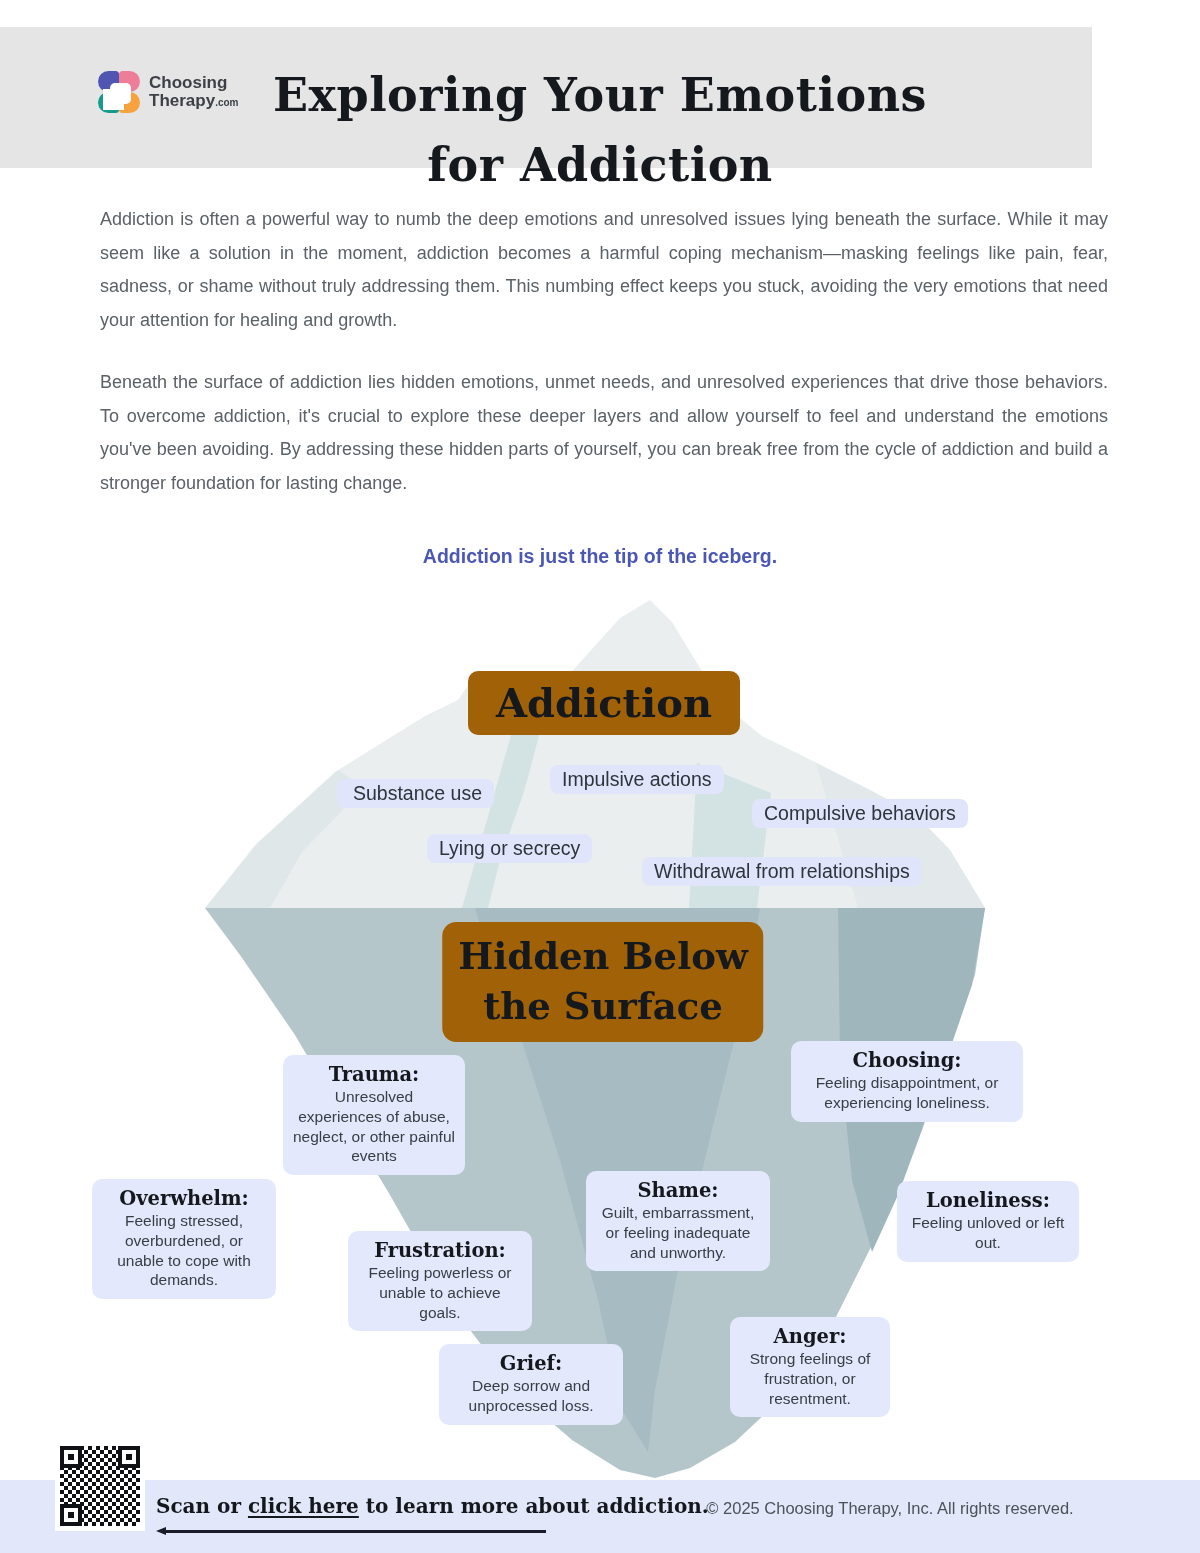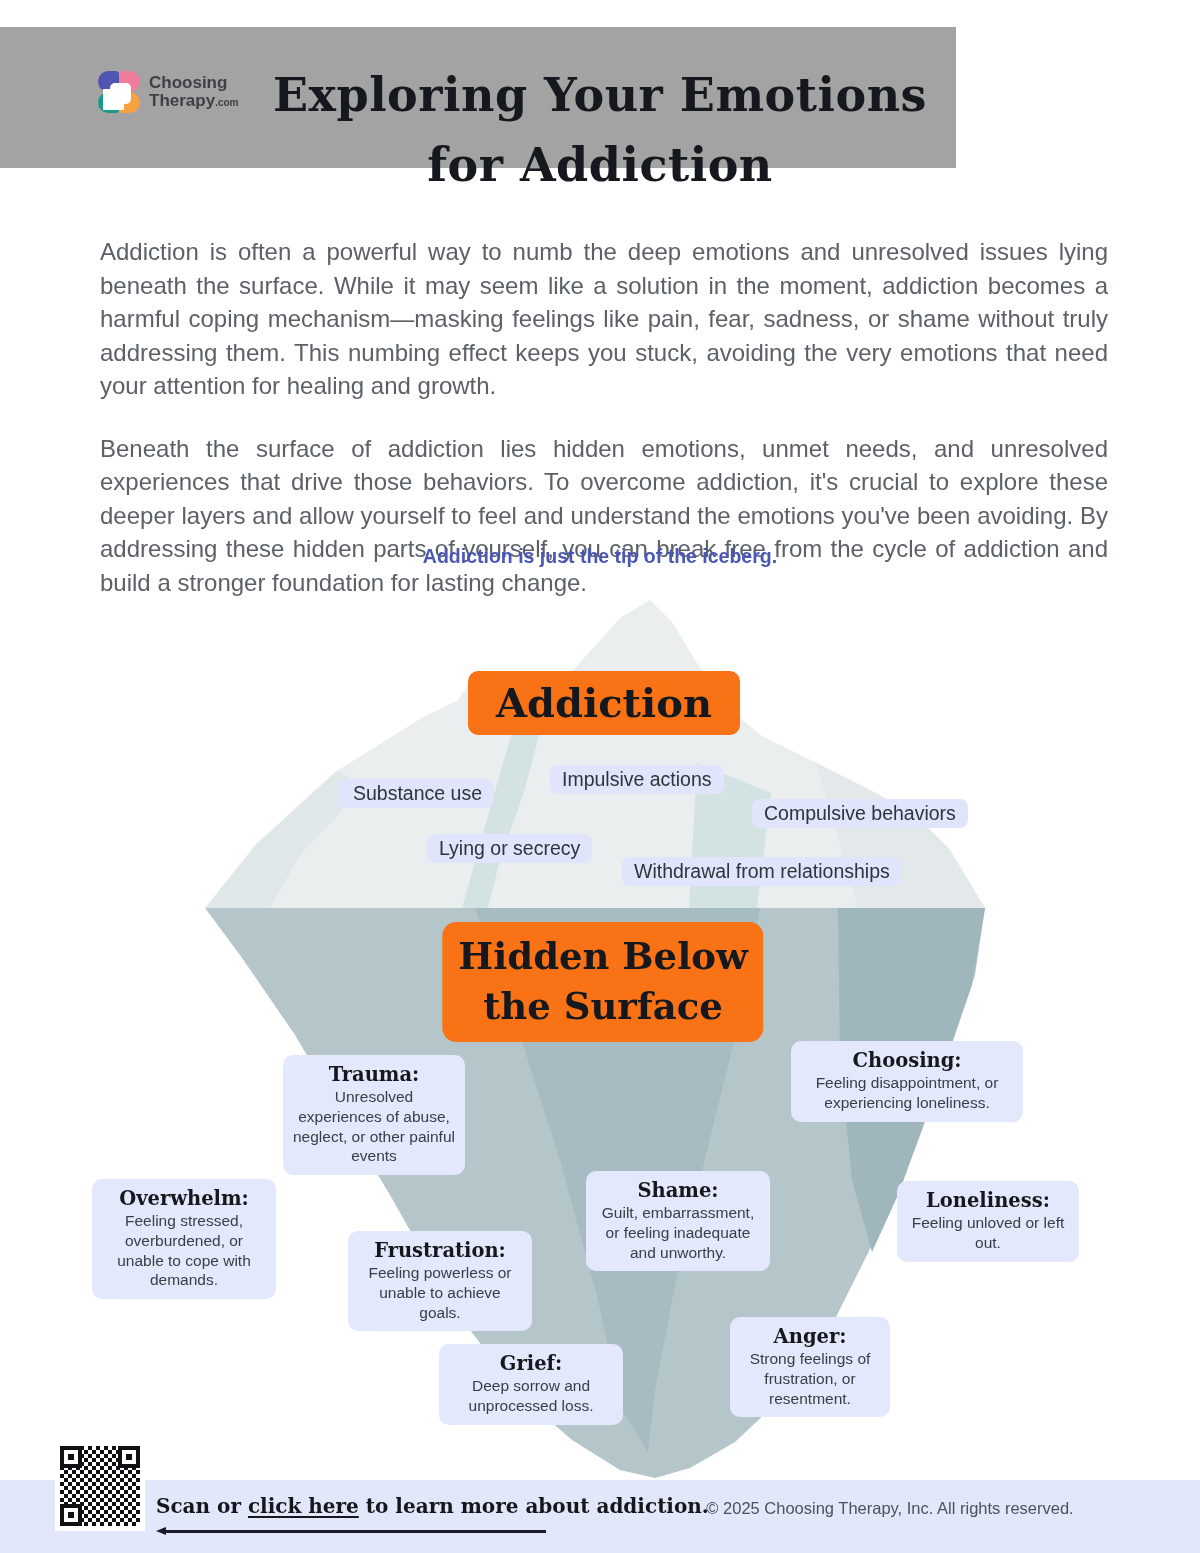--- a/index.html
+++ b/index.html
@@ -4,56 +4,56 @@
 <style>
   * { margin:0; padding:0; box-sizing:border-box; }
   html,body { background:#ffffff; }
   .page {
     position:relative; width:1200px; height:1553px; margin:0 auto;
     background:#ffffff; overflow:hidden;
     font-family:"Liberation Sans", sans-serif;
   }
   
   .header-band {
-    position:absolute; left:0; top:27px; width:956px; height:141px;
-    background:#a3a3a3;
+    position:absolute; left:0; top:27px; width:1092px; height:141px;
+    background:#e5e5e5;
   }
   .logo { position:absolute; left:98px; top:44px; display:flex; align-items:center; gap:9px; }
   .logo-mark { position:relative; width:42px; height:42px; }
   .logo-mark span { position:absolute; width:21px; height:21px; }
   .lm-tl { left:0; top:0;  background:#4f55b0; border-radius:12px 4px 4px 12px; }
   .lm-tr { right:0; top:0; background:#ee7d99; border-radius:4px 12px 12px 4px; }
   .lm-bl { left:0; bottom:0; background:#169a8c; border-radius:12px 4px 4px 12px; }
   .lm-br { right:0; bottom:0; background:#f8a23f; border-radius:4px 12px 12px 4px; }
   .lm-core { position:absolute; left:12px; top:12px; width:18px; height:18px; background:#ffffff; border-radius:5px; }
   .lm-notch { position:absolute; right:16px; top:18px; width:10px; height:6px; background:#ffffff; }
   .logo-text { font-family:"Liberation Sans", sans-serif; font-weight:700; color:#3d4146; font-size:17px; line-height:1.05; }
   .logo-text .suffix { font-size:10px; font-weight:700; }
   .header-title {
     position:absolute; left:0; top:33px; width:1200px; text-align:center;
     font-family:"DejaVu Serif", serif; font-weight:800; color:#15181c;
     font-size:46px; line-height:70px; letter-spacing:0.5px;
   }
   
   .intro { position:absolute; left:100px; top:203px; width:1008px;
-    font-size:24px; line-height:33.5px; color:#5b6167; text-align:justify;margin-top:32px; }
+    font-size:18px; line-height:33.5px; color:#5b6167; text-align:justify; }
   .intro p + p { margin-top:29px; }
   .subtitle {
     position:absolute; left:0; top:545px; width:1200px; text-align:center;
     font-weight:700; font-size:19.5px; color:#4a57b4;
   }
   
   .iceberg-svg { position:absolute; left:0; top:0; width:1200px; height:1553px; }
   
   .pill {
     position:absolute; background:#e0e5fb; border-radius:8px;
     padding:3px 12px; font-size:19.5px; color:#2e343a; white-space:nowrap;
   }
   .big-label {
-    position:absolute; background:#f97316; border-radius:10px;
+    position:absolute; background:#a16207; border-radius:10px;
     font-family:"DejaVu Serif", serif; font-weight:800; color:#15181c;
     text-align:center;
   }
   .addiction-label {
     left:604px; top:671px; transform:translateX(-50%);
     font-size:40px; line-height:1.2; padding:8px 28px;
   }
   .hidden-label {
     left:603px; top:922px; transform:translateX(-50%);
     font-size:37px; line-height:1.35; padding:10px 16px; border-radius:14px;
@@ -138,21 +138,21 @@
     <polygon fill="#b5c6cb" points="205,908 985,908 975,975 952,1040 930,1105 905,1170 872,1245 832,1325 785,1395 735,1442 690,1468 655,1478 620,1470 572,1440 520,1395 470,1330 428,1262 390,1195 345,1120 295,1035 240,955"></polygon>
     <polygon fill="#a6bbc2" points="475,908 760,908 742,1010 712,1130 678,1270 655,1390 648,1452 622,1410 598,1300 560,1160 515,1020 488,950"></polygon>
     <polygon fill="#9fb6bd" points="838,908 985,908 972,985 948,1055 922,1130 898,1195 872,1252 852,1180 840,1060"></polygon>
   </svg>
 
   <div class="big-label addiction-label">Addiction</div>
   <div class="pill" style="left:337px; top:779px;padding-left:16px;">Substance use</div>
   <div class="pill" style="left:550px; top:765px;">Impulsive actions</div>
   <div class="pill" style="left:752px; top:799px;">Compulsive behaviors</div>
   <div class="pill" style="left:427px; top:834px;">Lying or secrecy</div>
-  <div class="pill" style="left:622px; top:857px;">Withdrawal from relationships</div>
+  <div class="pill" style="left:642px; top:857px;">Withdrawal from relationships</div>
 
   <div class="big-label hidden-label">
     <div>Hidden Below</div>
     <div>the Surface</div>
   </div>
 
   <div class="emotion" style="left:283px; top:1055px; width:182px;">
     <div class="e-title">Trauma:</div>
     <div class="e-desc">Unresolved experiences of abuse, neglect, or other painful events</div>
   </div>

